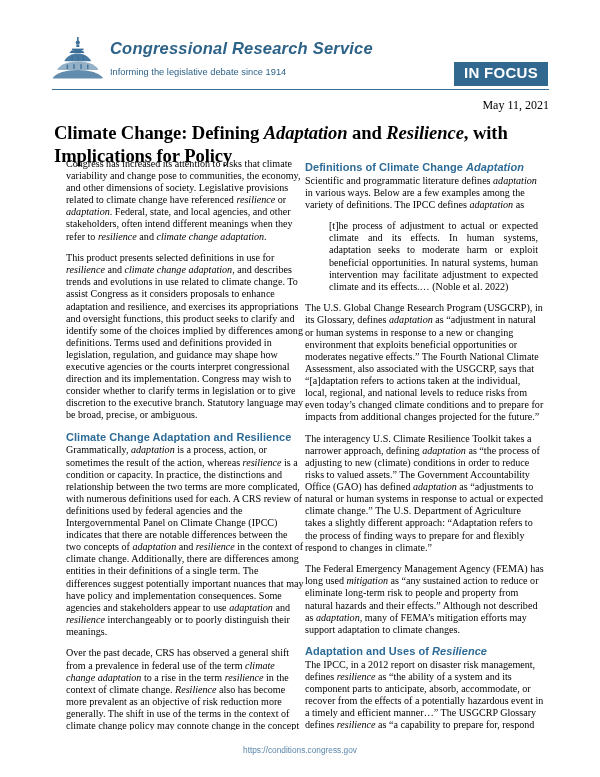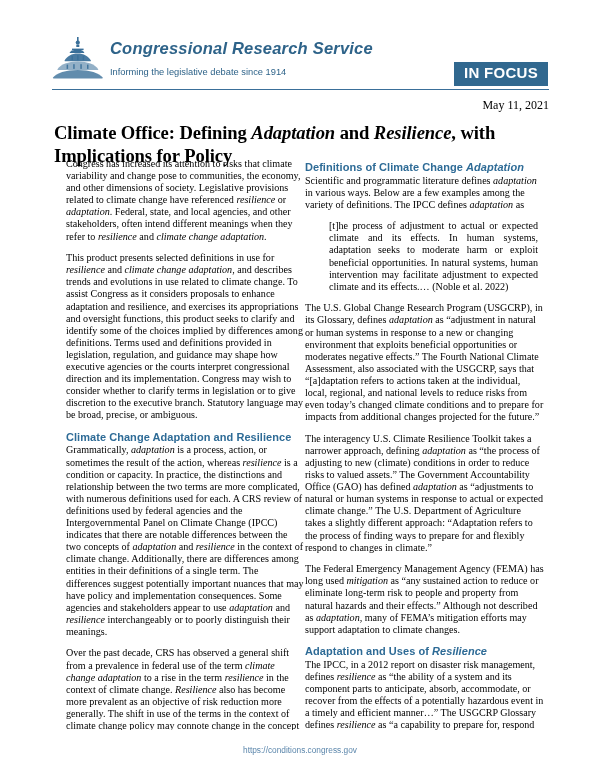--- a/index.html
+++ b/index.html
@@ -198,21 +198,21 @@
         <div class="crs-tag">Informing the legislative debate since 1914</div>
       </div>
     </div>
     <div class="in-focus">IN FOCUS</div>
   </div>
   <div class="rule"></div>
 
   <div class="doc-date">May 11, 2021</div>
 
   <h1 class="doc-title">
-    <span>Climate Office: Defining </span><i>Adaptation</i><span> and </span><i>Resilience</i><span>, with Implications for Policy</span>
+    <span>Climate Change: Defining </span><i>Adaptation</i><span> and </span><i>Resilience</i><span>, with Implications for Policy</span>
   </h1>
 
   <div class="columns">
 
     <div class="col" id="left-col">
         <p class="body-p"><span>Congress has increased its attention to risks that climate variability and change pose to communities, the economy, and other dimensions of society. Legislative provisions related to climate change have referenced </span><i>resilience</i><span> or </span><i>adaptation</i><span>. Federal, state, and local agencies, and other stakeholders, often intend different meanings when they refer to </span><i>resilience</i><span> and </span><i>climate change adaptation</i><span>.</span></p>
         <p class="body-p"><span>This product presents selected definitions in use for </span><i>resilience</i><span> and </span><i>climate change adaptation</i><span>, and describes trends and evolutions in use related to climate change. To assist Congress as it considers proposals to enhance adaptation and resilience, and exercises its appropriations and oversight functions, this product seeks to clarify and identify some of the choices implied by differences among definitions. Terms used and definitions provided in legislation, regulation, and guidance may shape how executive agencies or the courts interpret congressional direction and its implementation. Congress may wish to consider whether to clarify terms in legislation or to give discretion to the executive branch. Statutory language may be broad, precise, or ambiguous.</span></p>
         <h2 class="sec-head"><span>Climate Change Adaptation and Resilience</span></h2>
         <p class="body-p"><span>Grammatically, </span><i>adaptation</i><span> is a process, action, or sometimes the result of the action, whereas </span><i>resilience</i><span> is a condition or capacity. In practice, the distinctions and relationship between the two terms are more complicated, with numerous definitions used for each. A CRS review of definitions used by federal agencies and the Intergovernmental Panel on Climate Change (IPCC) indicates that there are notable differences between the two concepts of </span><i>adaptation</i><span> and </span><i>resilience</i><span> in the context of climate change. Additionally, there are differences among entities in their definitions of a single term. The differences suggest potentially important nuances that may have policy and implementation consequences. Some agencies and stakeholders appear to use </span><i>adaptation</i><span> and </span><i>resilience</i><span> interchangeably or to poorly distinguish their meanings.</span></p>
         <p class="body-p"><span>Over the past decade, CRS has observed a general shift from a prevalence in federal use of the term </span><i>climate change adaptation</i><span> to a rise in the term </span><i>resilience</i><span> in the context of climate change. </span><i>Resilience</i><span> also has become more prevalent as an objective of risk reduction more generally. The shift in use of the terms in the context of climate change policy may connote change in the concept or approach, a reduction of priority for climate change adaptation, greater integration of climate change risk management into multi-hazard management efforts, or political sensitivity to explicit references to “climate change.”</span></p>

